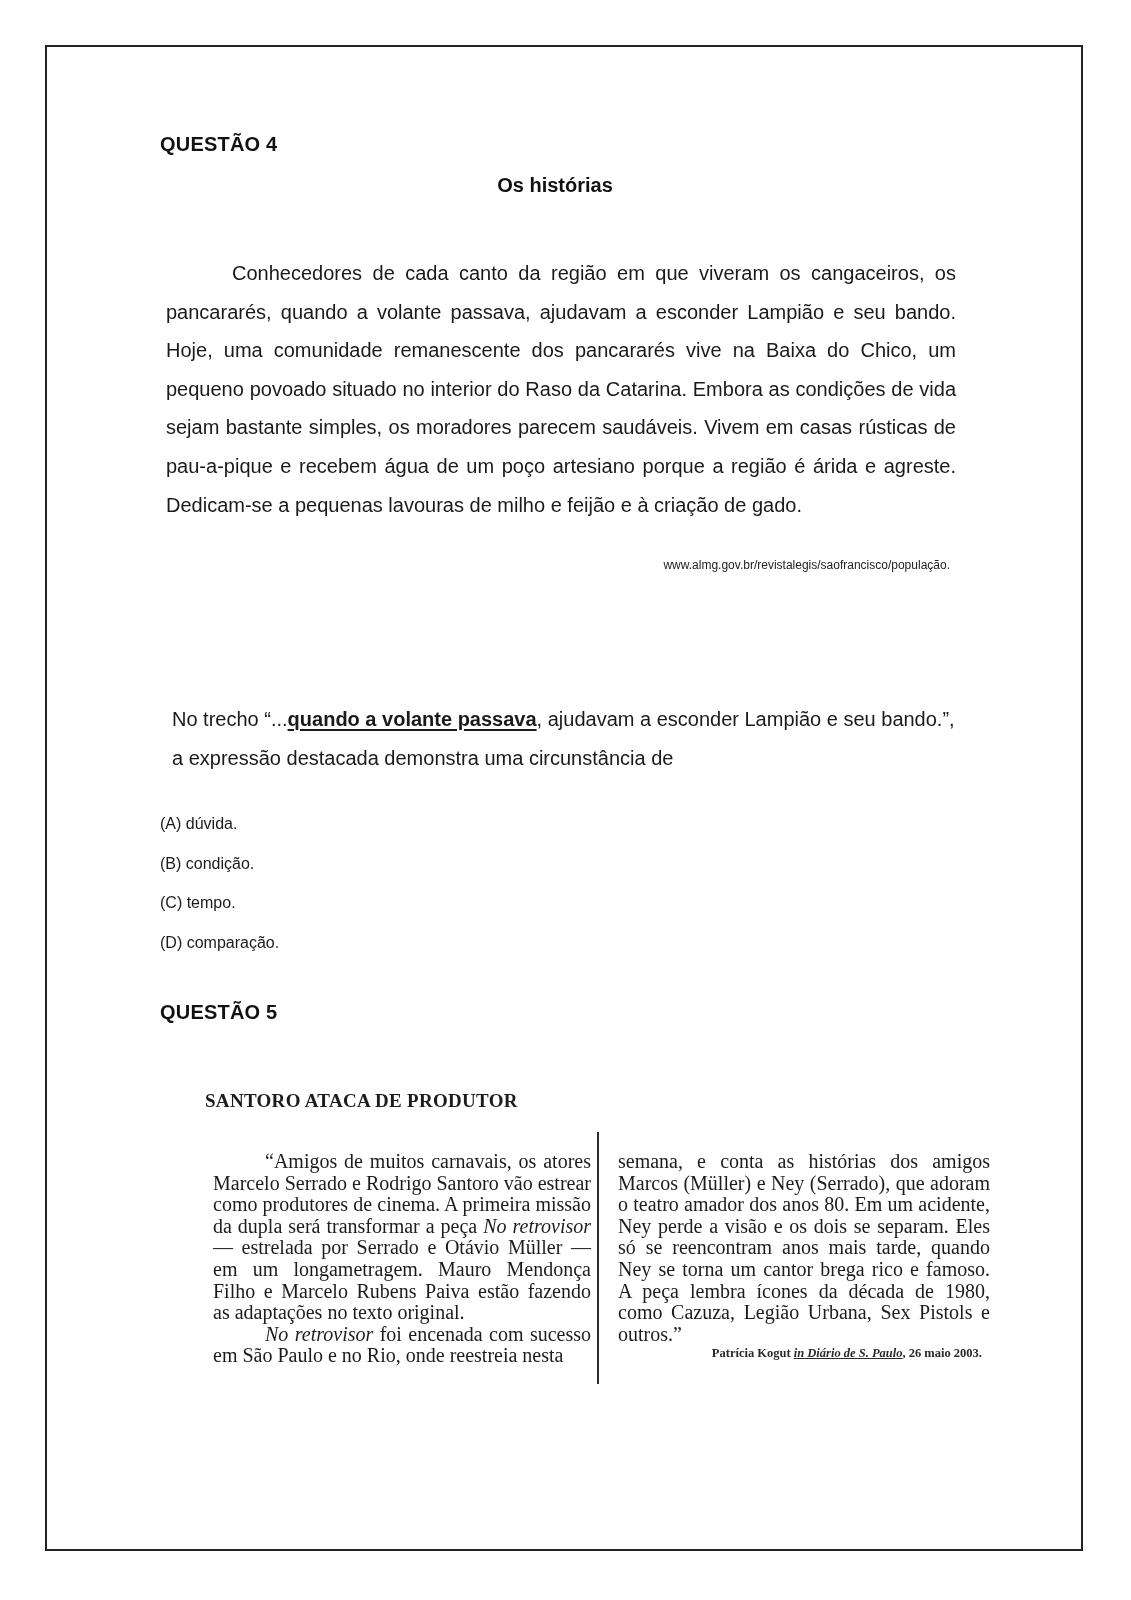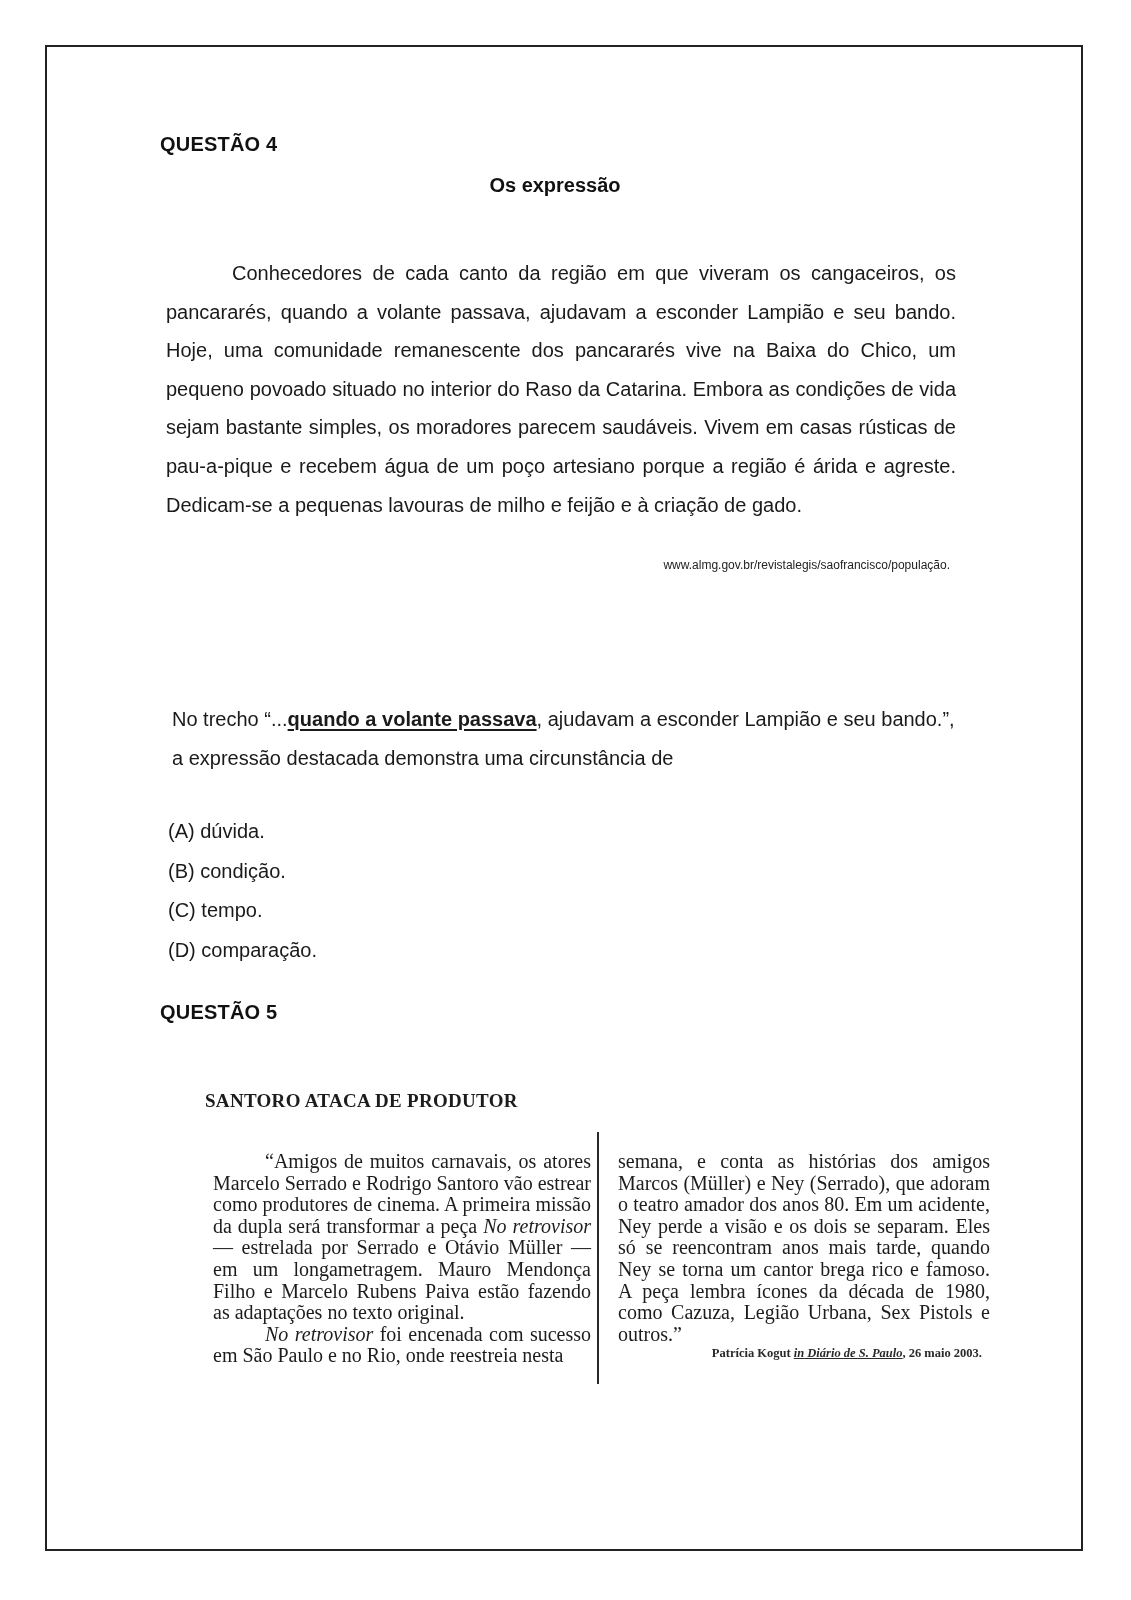--- a/index.html
+++ b/index.html
@@ -70,24 +70,24 @@
     }
     .stem .highlight {
       font-weight: bold;
       text-decoration: underline;
       text-decoration-thickness: 2px;
       text-underline-offset: 3px;
     }
     .options {
       left: 160px;
       top: 804px;
-      margin: 8px;
+      margin: 0;
       padding: 0;
       list-style: none;
-      font-size: 20px;
+      font-size: 16px;
       line-height: 39.5px;
     }
     .options li { margin: 0; padding: 0; }
 
     
     .clipping {
       left: 205px;
       top: 1090px;
       width: 780px;
       height: 300px;
@@ -147,21 +147,21 @@
     }
     .clip-credit em { font-style: italic; text-decoration: underline; }
   </style>
 </head>
 <body>
 
 <div class="page-border"></div>
 
 <div class="abs q-heading" style="top:133px;">QUESTÃO 4</div>
 
-<div class="abs text-title">Os expressão</div>
+<div class="abs text-title">Os histórias</div>
 
 <p class="abs passage">Conhecedores de cada canto da região em que viveram os cangaceiros, os pancararés, quando a volante passava, ajudavam a esconder Lampião e seu bando. Hoje, uma comunidade remanescente dos pancararés vive na Baixa do Chico, um pequeno povoado situado no interior do Raso da Catarina. Embora as condições de vida sejam bastante simples, os moradores parecem saudáveis. Vivem em casas rústicas de pau-a-pique e recebem água de um poço artesiano porque a região é árida e agreste. Dedicam-se a pequenas lavouras de milho e feijão e à criação de gado.</p>
 
 <div class="abs source">www.almg.gov.br/revistalegis/saofrancisco/população.</div>
 
 <p class="abs stem"><span>No trecho “...</span><span class="highlight">quando a volante passava</span><span>, ajudavam a esconder Lampião e seu bando.”, a expressão destacada demonstra uma circunstância de</span></p>
 
 <ul class="abs options">
   <li><span>(A)</span> <span>dúvida.</span></li>
   <li><span>(B)</span> <span>condição.</span></li>

